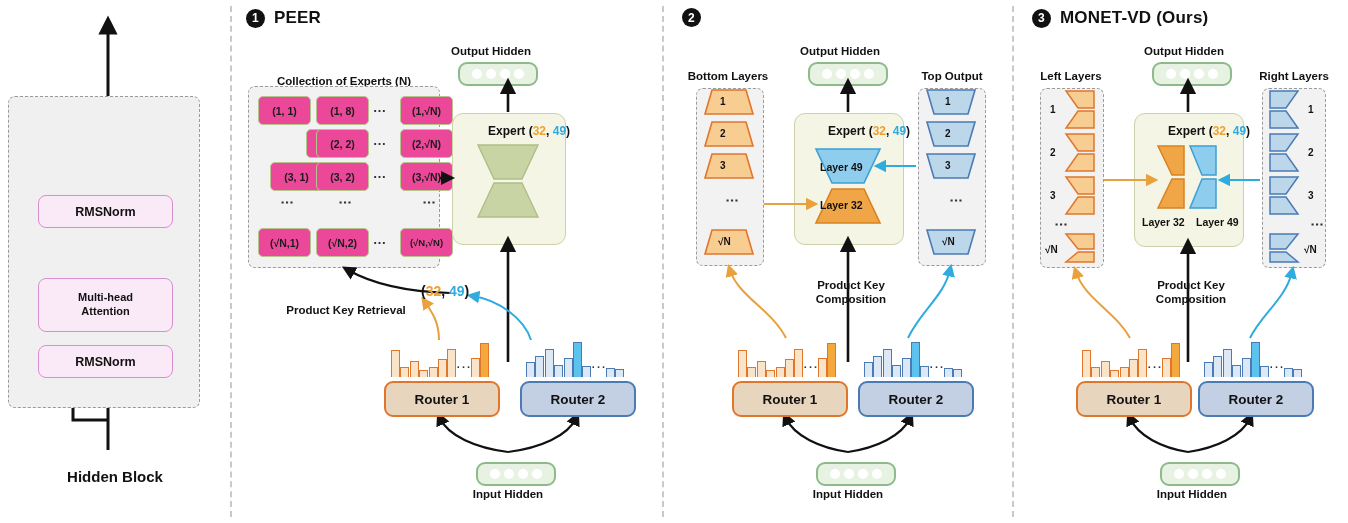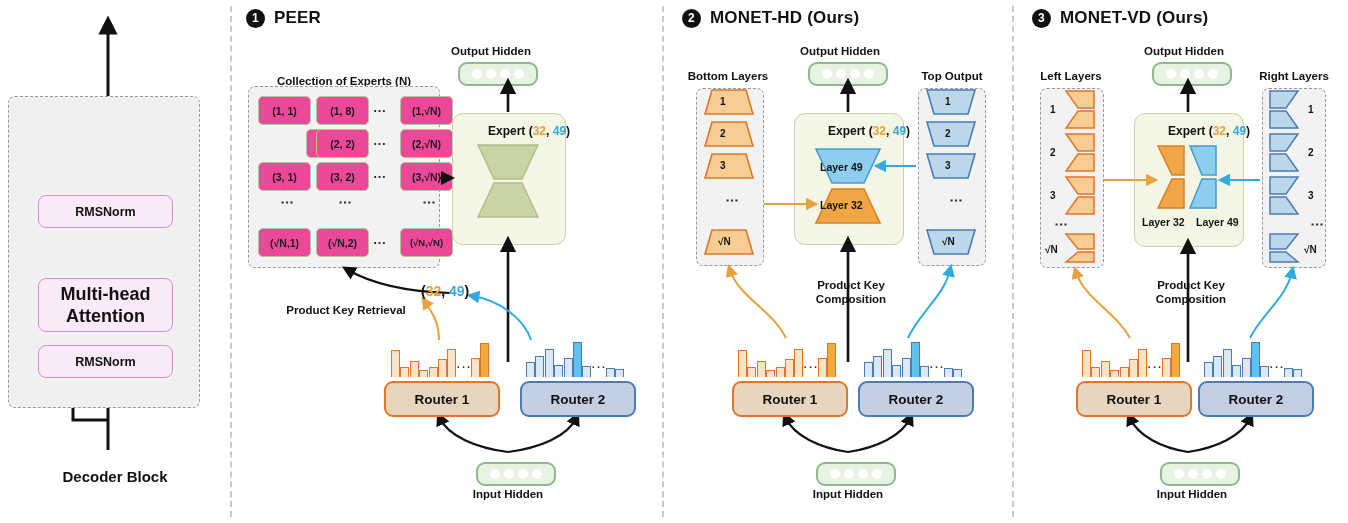--- a/index.html
+++ b/index.html
@@ -86,30 +86,30 @@
 
     <div class="dashbox" style="left:8px;top:96px;width:190px;height:310px;background:#f0f0f0;"></div>
 
 
     <div style="position:absolute;left:38px;top:195px;width:133px;height:31px;background:#fae9f7;
                 border:1.6px solid #d98fd0;border-radius:8px;display:flex;align-items:center;justify-content:center;
                 font-size:12.5px;font-weight:bold;">RMSNorm</div>
 
     <div style="position:absolute;left:38px;top:278px;width:133px;height:52px;background:#fae9f7;
                 border:1.6px solid #d98fd0;border-radius:8px;display:flex;flex-direction:column;align-items:center;
-                justify-content:center;font-size:18px;font-weight:bold;line-height:1.25;">
+                justify-content:center;font-size:11px;font-weight:bold;line-height:1.25;">
       <span>Multi-head</span>
       <span>Attention</span>
     </div>
 
     <div style="position:absolute;left:38px;top:345px;width:133px;height:31px;background:#fae9f7;
                 border:1.6px solid #d98fd0;border-radius:8px;display:flex;align-items:center;justify-content:center;
                 font-size:12.5px;font-weight:bold;">RMSNorm</div>
 
-    <div class="caption" style="left:0;top:468px;width:230px;font-size:15px;">Decoder Block</div>
+    <div class="caption" style="left:0;top:468px;width:230px;font-size:15px;">Hidden Block</div>
   </div>
 
   <div class="panel" style="left:236px;width:426px;">
     <div class="ptitle" style="left:10px;top:8px;">
       <span class="badge">1</span>
       <span>PEER</span>
     </div>
 
     <div class="caption" style="left:205px;top:45px;width:100px;">Output Hidden</div>
     <div class="pill" style="left:222px;top:62px;width:64px;">
@@ -125,21 +125,21 @@
     <div class="cell" style="left:22px;top:96px;width:51px;height:27px;">(1, 1)</div>
     <div class="cell" style="left:80px;top:96px;width:51px;height:27px;">(1, 8)</div>
     <div class="dots" style="left:137px;top:103px;">⋯</div>
     <div class="cell" style="left:164px;top:96px;width:51px;height:27px;">(1,√N)</div>
 
     <div class="cell" style="left:22px;top:129px;width:51px;height:27px;margin-left:48px;">(2, 1)</div>
     <div class="cell" style="left:80px;top:129px;width:51px;height:27px;">(2, 2)</div>
     <div class="dots" style="left:137px;top:136px;">⋯</div>
     <div class="cell" style="left:164px;top:129px;width:51px;height:27px;">(2,√N)</div>
 
-    <div class="cell" style="left:22px;top:162px;width:51px;height:27px;">(3, 1)</div>
+    <div class="cell" style="left:34px;top:162px;width:51px;height:27px;">(3, 1)</div>
     <div class="cell" style="left:80px;top:162px;width:51px;height:27px;">(3, 2)</div>
     <div class="dots" style="left:137px;top:169px;">⋯</div>
     <div class="cell" style="left:164px;top:162px;width:51px;height:27px;">(3,√N)</div>
 
     <div class="vdots" style="left:44px;top:196px;">⋮</div>
     <div class="vdots" style="left:102px;top:196px;">⋮</div>
     <div class="vdots" style="left:186px;top:196px;">⋮</div>
 
     <div class="cell" style="left:22px;top:228px;width:51px;height:27px;">(√N,1)</div>
     <div class="cell" style="left:80px;top:228px;width:51px;height:27px;">(√N,2)</div>
@@ -224,21 +224,20 @@
         <i></i>
         <i></i>
         <i></i>
     </div>
     <div class="caption" style="left:222px;top:488px;width:100px;">Input Hidden</div>
   </div>
 
   <div class="panel" style="left:668px;width:344px;">
     <div class="ptitle" style="left:14px;top:8px;">
       <span class="badge">2</span>
-      <span>MONET-HD (Ours)</span>
     </div>
 
     <div class="caption" style="left:122px;top:45px;width:100px;">Output Hidden</div>
     <div class="pill" style="left:140px;top:62px;width:64px;">
       <i></i>
         <i></i>
         <i></i>
         <i></i>
     </div>
 

